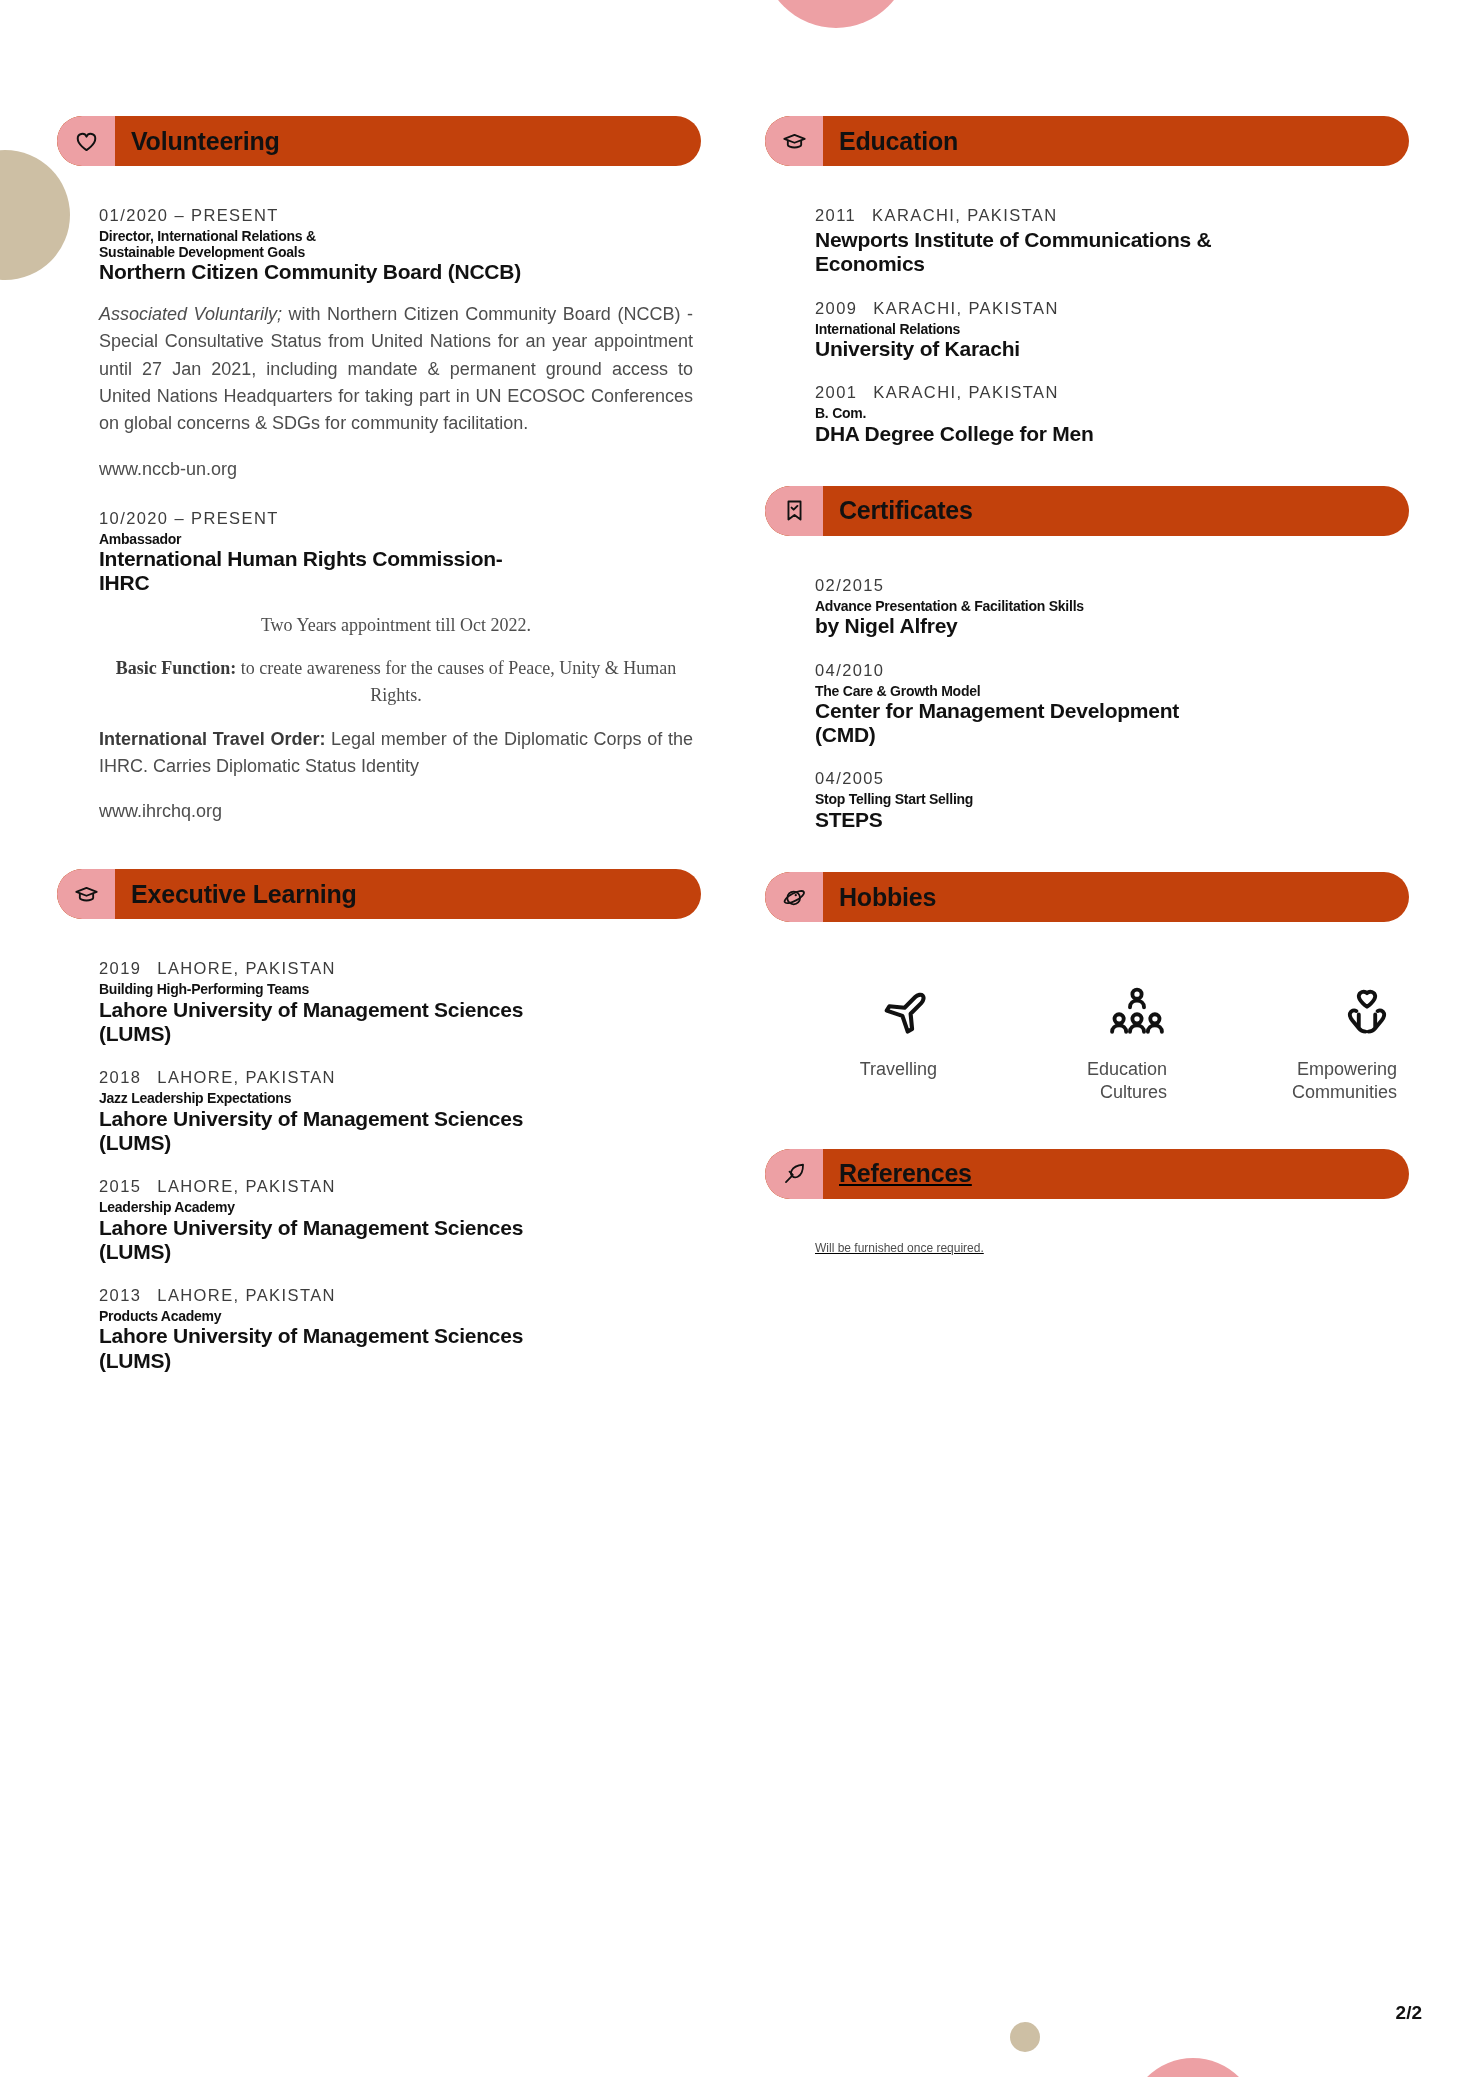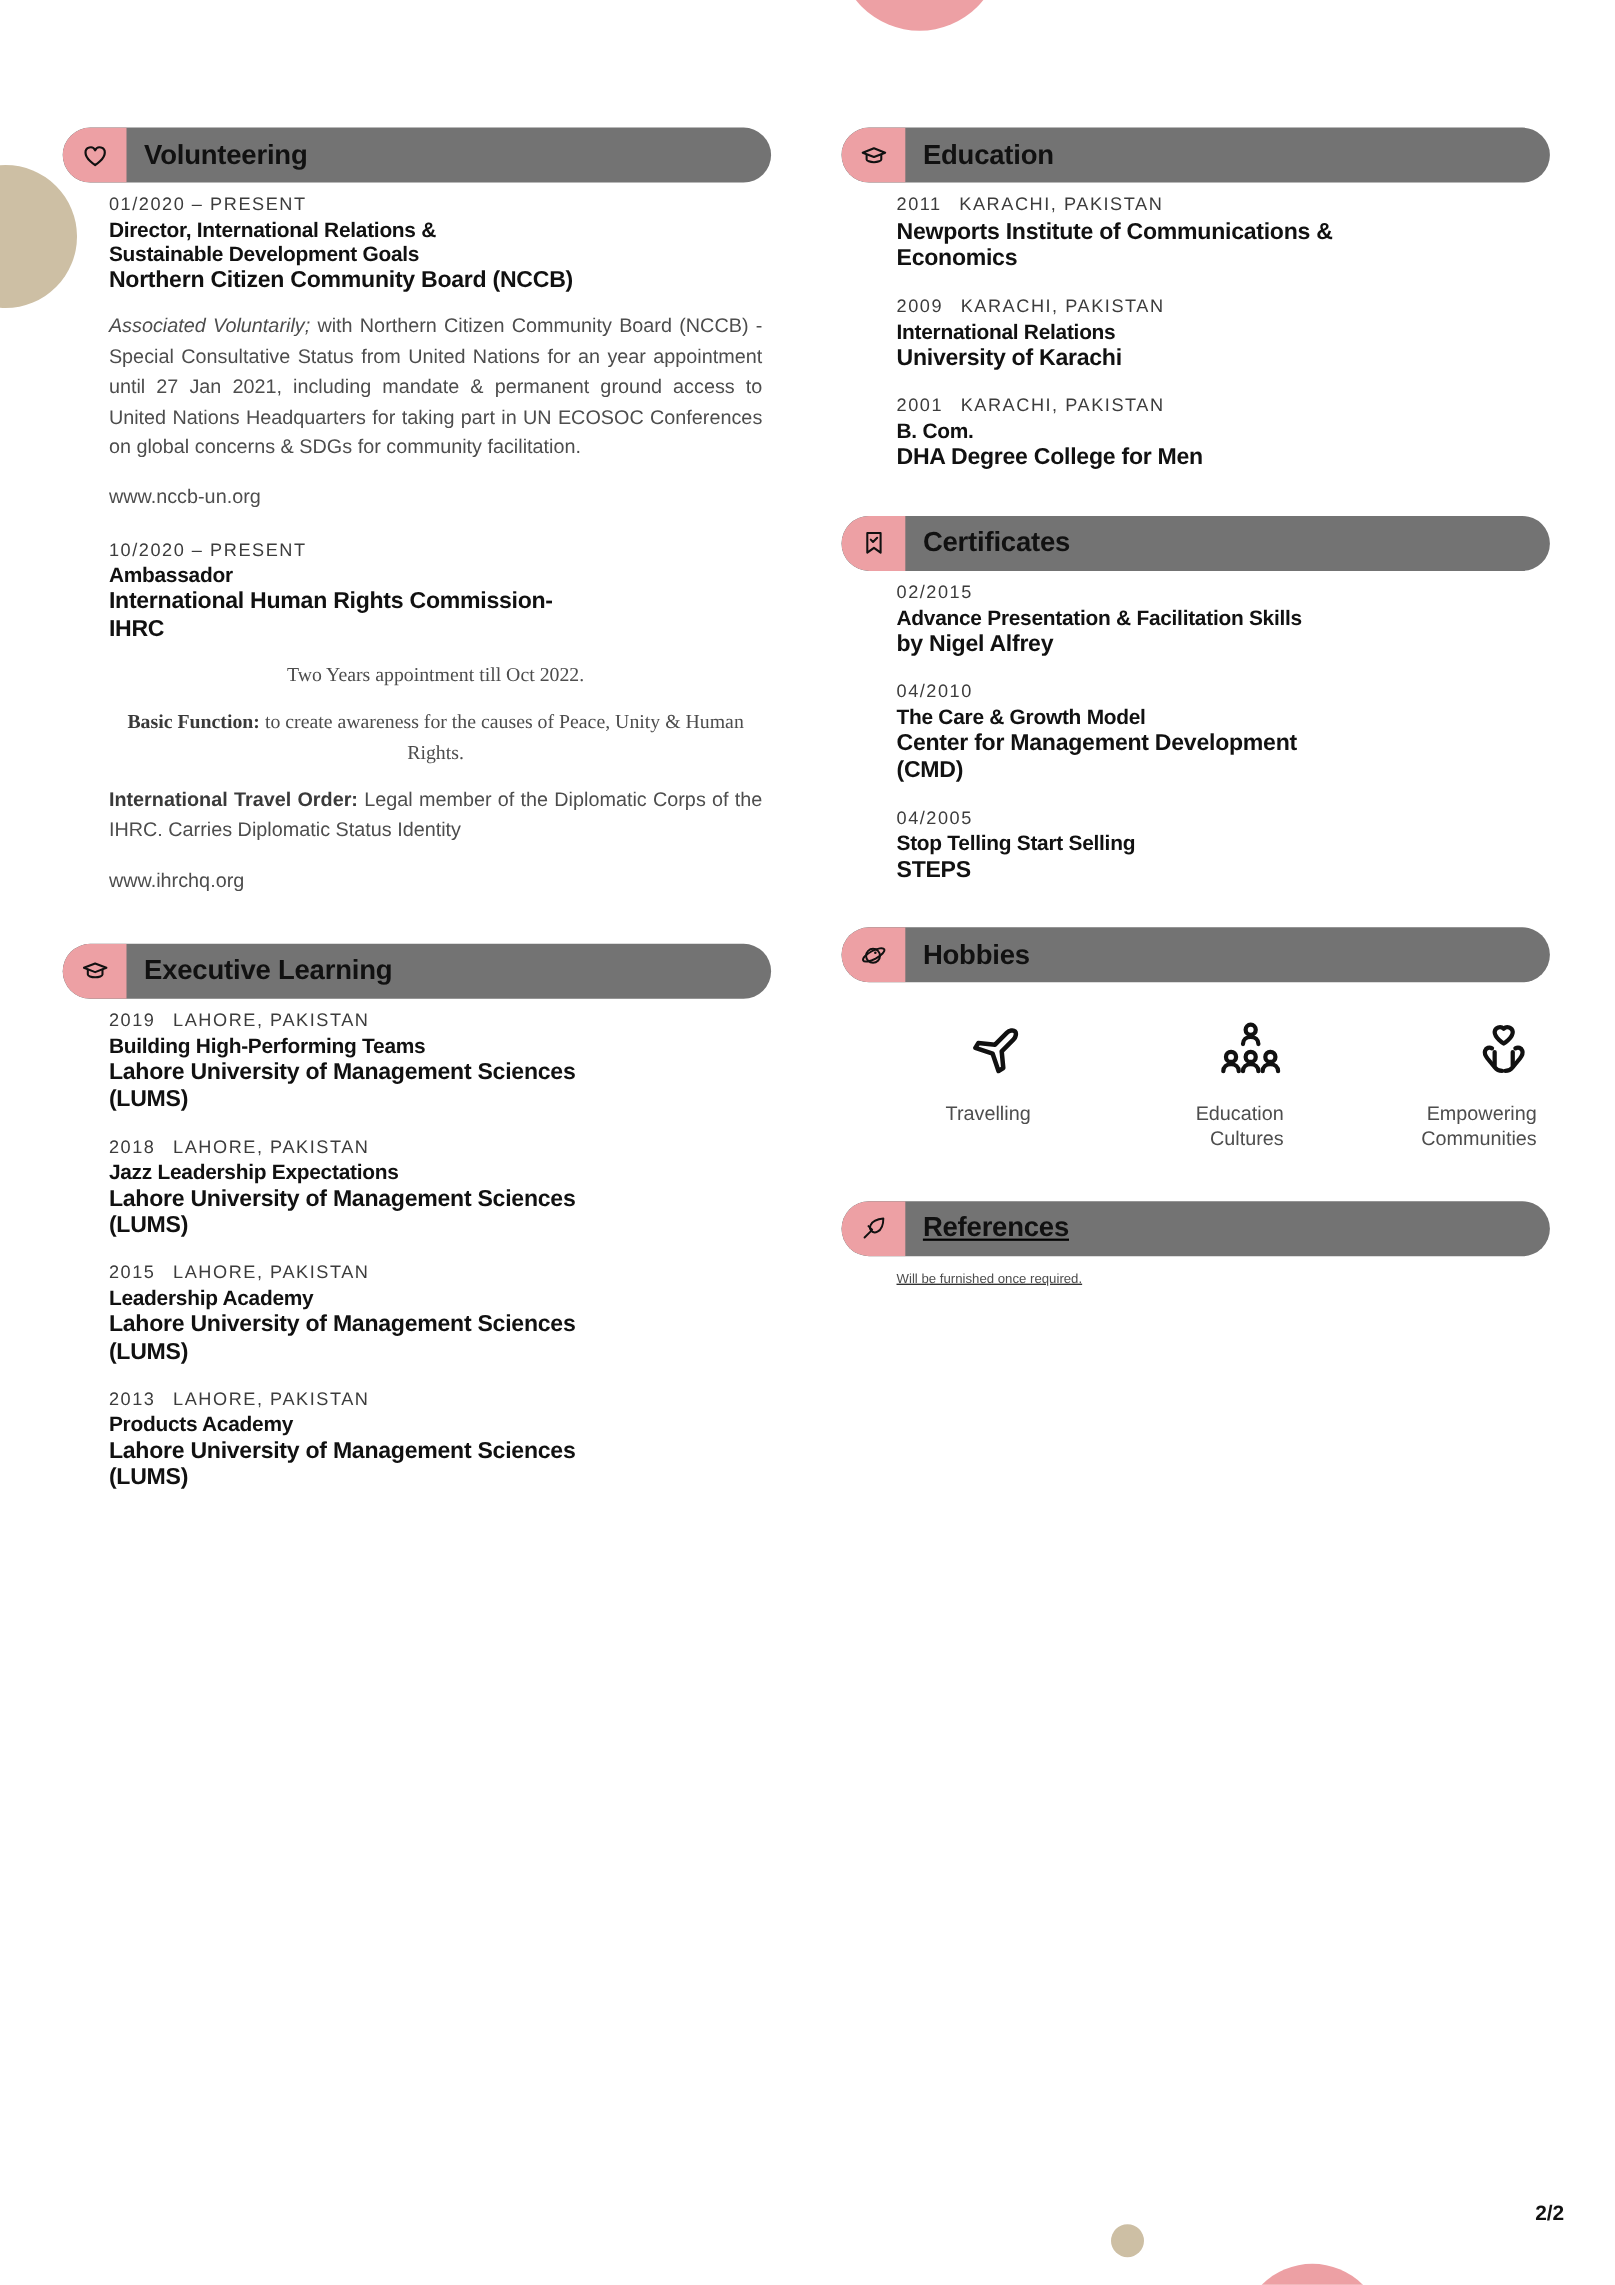--- a/index.html
+++ b/index.html
@@ -27,24 +27,24 @@
     padding: 116px 57px 0 57px;
     display: flex;
     gap: 64px;
   }
   .col { width: 644px; }
 
   
   .sec-head {
     display: flex;
     align-items: center;
-    background: #737373;
+    background: #c2410c;
     border-radius: 26px;
     height: 50px;
-    margin-bottom: 11px;
+    margin-bottom: 40px;
     overflow: hidden;
   }
   .sec-head .icon-pad {
     width: 58px;
     height: 50px;
     background: #eda0a4;
     border-top-left-radius: 26px;
     border-bottom-left-radius: 26px;
     display: flex;
     align-items: center;
@@ -72,21 +72,21 @@
   .meta {
     font-size: 16.5px;
     color: #3c3c3c;
     letter-spacing: 1.4px;
     margin-bottom: 3px;
     white-space: pre;
   }
   .meta .loc { margin-left: 16px; }
 
   .title {
-    font-size: 19px;
+    font-size: 14px;
     font-weight: bold;
     color: #111;
     line-height: 1.16;
     letter-spacing: -0.25px;
   }
   .subtitle {
     font-size: 21px;
     font-weight: bold;
     color: #111;
     line-height: 1.16;

